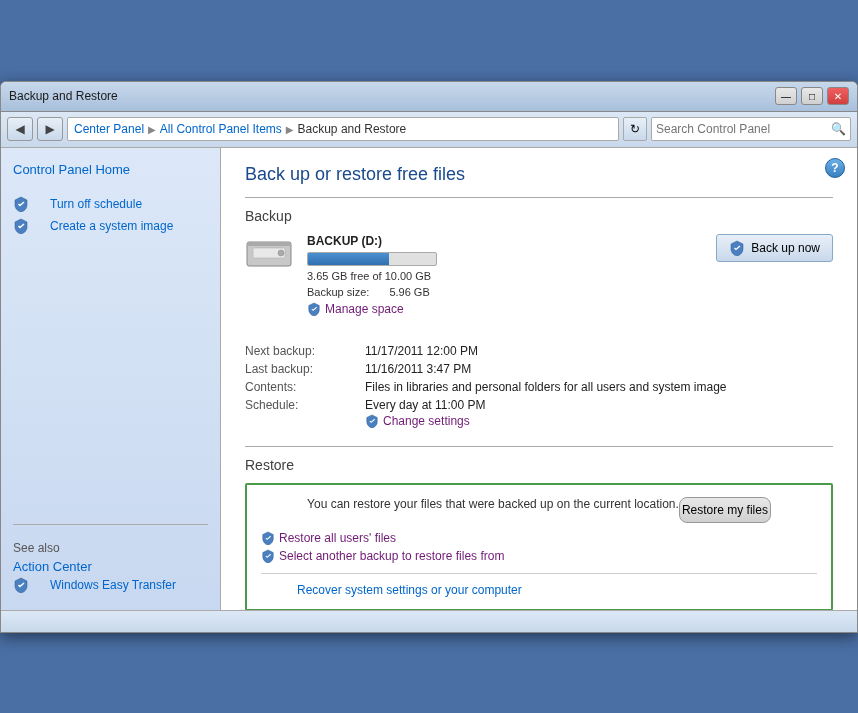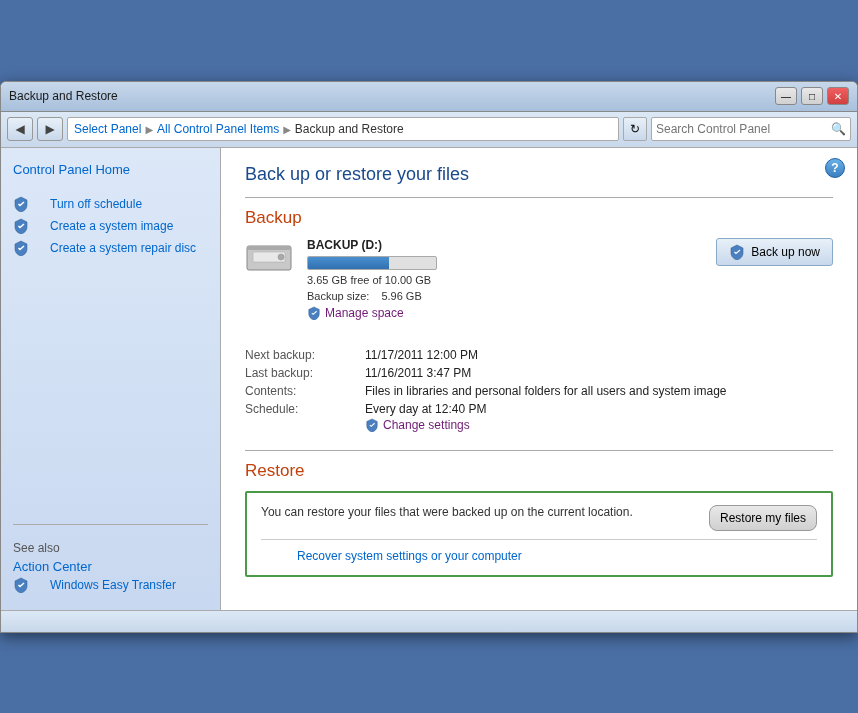--- a/index.html
+++ b/index.html
@@ -225,23 +225,23 @@
       margin-bottom: 12px;
     }
 
     .section-divider {
       height: 1px;
       background: #aaa;
       margin-bottom: 10px;
     }
 
     .section-label {
-      font-size: 17px;
+      font-size: 14px;
       font-weight: normal;
-      color: #c2410c;
+      color: #404040;
       margin-bottom: 10px;
     }
     .disk-area {
       display: flex;
       align-items: flex-start;
       gap: 14px;
       margin-bottom: 14px;
       justify-content: space-between;
     }
     .disk-icon-wrap {
@@ -332,34 +332,34 @@
 
     
     .restore-box {
       border: 2px solid #4a9a4a;
       border-radius: 2px;
       padding: 12px 14px;
       margin-top: 6px;
     }
     .restore-top {
       display: flex;
-      justify-content: space-between;
+      justify-content: center;
       align-items: flex-start;
       margin-bottom: 8px;
     }
     .restore-desc {
       font-size: 12px;
       color: #333;
       max-width: 480px;
     }
     .restore-btn {
       background: linear-gradient(to bottom, #e8e8e8, #d0d0d0);
       border: 1px solid #999;
       border-radius: 8px;
-      padding: 5px 10px;
+      padding: 5px 2px;
       font-size: 12px;
       cursor: pointer;
       white-space: nowrap;
     }
     .restore-links {
       display: flex;
       flex-direction: column;
       gap: 4px;
       margin-bottom: 10px;
     }
@@ -393,21 +393,21 @@
       <div class="tb-btn">—</div>
       <div class="tb-btn">□</div>
       <div class="tb-btn close">✕</div>
     </div>
   </div>
 
   <div class="address-bar">
     <div class="nav-btn">◀</div>
     <div class="nav-btn">▶</div>
     <div class="breadcrumb-bar">
-      <span class="breadcrumb-link">Select Panel</span>
+      <span class="breadcrumb-link">Center Panel</span>
       <span class="breadcrumb-sep">▶</span>
       <span class="breadcrumb-link">All Control Panel Items</span>
       <span class="breadcrumb-sep">▶</span>
       <span class="breadcrumb-current">Backup and Restore</span>
     </div>
     <div class="refresh-btn">↻</div>
     <div class="search-bar">
       <input type="text" placeholder="Search Control Panel" style="">
       <span class="search-icon-btn">🔍</span>
     </div>
@@ -426,27 +426,20 @@
           </svg>
           <span>Turn off schedule</span>
         </div>
         <div class="sidebar-link">
           <svg class="shield-icon" viewBox="0 0 16 16">
             <path d="M8 1L2 4v5c0 3.3 2.5 6.1 6 7 3.5-.9 6-3.7 6-7V4L8 1z" fill="#4a7fc0" stroke="#2a5a90" stroke-width="0.5"></path>
             <path d="M5.5 8l1.5 1.5L11 6" stroke="white" stroke-width="1.5" fill="none"></path>
           </svg>
           <span>Create a system image</span>
         </div>
-        <div class="sidebar-link">
-          <svg class="shield-icon" viewBox="0 0 16 16">
-            <path d="M8 1L2 4v5c0 3.3 2.5 6.1 6 7 3.5-.9 6-3.7 6-7V4L8 1z" fill="#4a7fc0" stroke="#2a5a90" stroke-width="0.5"></path>
-            <path d="M5.5 8l1.5 1.5L11 6" stroke="white" stroke-width="1.5" fill="none"></path>
-          </svg>
-          <span>Create a system repair disc</span>
-        </div>
       </div>
 
       <div class="sidebar-spacer"></div>
       <div class="sidebar-divider"></div>
 
       <div class="sidebar-section">
         <div class="see-also-label">See also</div>
         <a class="sidebar-home">Action Center</a>
         <div class="sidebar-link">
           <svg class="shield-icon" viewBox="0 0 16 16">
@@ -454,21 +447,21 @@
             <path d="M5.5 8l1.5 1.5L11 6" stroke="white" stroke-width="1.5" fill="none"></path>
           </svg>
           <span>Windows Easy Transfer</span>
         </div>
       </div>
     </div>
 
     <div class="content">
       <div class="help-icon">?</div>
 
-      <h2 class="page-title">Back up or restore your files</h2>
+      <h2 class="page-title">Back up or restore free files</h2>
       <div class="section-divider"></div>
 
       <div class="section-label">Backup</div>
 
       <div style="display: flex; justify-content: space-between; align-items: flex-start; margin-bottom: 14px;">
         <div class="disk-area">
 
           <div class="disk-icon-wrap">
             <svg class="disk-icon" viewBox="0 0 48 36">
               <rect x="2" y="8" width="44" height="24" rx="2" fill="#c8c8c8" stroke="#888" stroke-width="1"></rect>
@@ -476,21 +469,21 @@
               <circle cx="36" cy="19" r="3" fill="#aaa" stroke="#888" stroke-width="0.5"></circle>
               <rect x="2" y="8" width="44" height="4" rx="2" fill="#aaa"></rect>
             </svg>
           </div>
           <div class="disk-info">
             <span class="disk-name">BACKUP (D:)</span>
             <div class="progress-bar">
               <div class="progress-fill" style="width: 63%"></div>
             </div>
             <span class="disk-free">3.65 GB free of 10.00 GB</span>
-            <div style="display:flex; align-items:center; gap:12px;">
+            <div style="display:flex; align-items:center; gap:20px;">
               <span class="disk-size">Backup size:</span>
               <span class="disk-size">5.96 GB</span>
             </div>
             <div class="link-with-icon">
               <svg width="14" height="14" viewBox="0 0 16 16">
                 <path d="M8 1L2 4v5c0 3.3 2.5 6.1 6 7 3.5-.9 6-3.7 6-7V4L8 1z" fill="#4a7fc0" stroke="#2a5a90" stroke-width="0.5"></path>
                 <path d="M5.5 8l1.5 1.5L11 6" stroke="white" stroke-width="1.2" fill="none"></path>
               </svg>
               <span>Manage space</span>
             </div>
@@ -514,40 +507,56 @@
         <span class="info-label">Last backup:</span>
         <span class="info-value">11/16/2011 3:47 PM</span>
       </div>
       <div class="info-row" style="margin-bottom:4px;align-items:center;">
         <span class="info-label">Contents:</span>
         <span class="info-value" style="max-width:380px;">Files in libraries and personal folders for all users and system image</span>
       </div>
       <div class="info-row">
         <span class="info-label">Schedule:</span>
         <div style="display:flex; flex-direction:column; gap:2px;">
-          <span class="info-value">Every day at 12:40 PM</span>
+          <span class="info-value">Every day at 11:00 PM</span>
           <div class="link-with-icon">
             <svg width="14" height="14" viewBox="0 0 16 16">
               <path d="M8 1L2 4v5c0 3.3 2.5 6.1 6 7 3.5-.9 6-3.7 6-7V4L8 1z" fill="#4a7fc0" stroke="#2a5a90" stroke-width="0.5"></path>
               <path d="M5.5 8l1.5 1.5L11 6" stroke="white" stroke-width="1.2" fill="none"></path>
             </svg>
             <span>Change settings</span>
           </div>
         </div>
       </div>
 
       <div style="margin-top: 18px;">
         <div class="section-divider"></div>
         <div class="section-label">Restore</div>
 
         <div class="restore-box">
           <div class="restore-top">
             <span class="restore-desc">You can restore your files that were backed up on the current location.</span>
             <button class="restore-btn">Restore my files</button>
           </div>
+          <div class="restore-links">
+            <div class="link-with-icon">
+              <svg width="14" height="14" viewBox="0 0 16 16">
+                <path d="M8 1L2 4v5c0 3.3 2.5 6.1 6 7 3.5-.9 6-3.7 6-7V4L8 1z" fill="#4a7fc0" stroke="#2a5a90" stroke-width="0.5"></path>
+                <path d="M5.5 8l1.5 1.5L11 6" stroke="white" stroke-width="1.2" fill="none"></path>
+              </svg>
+              <span>Restore all users' files</span>
+            </div>
+            <div class="link-with-icon">
+              <svg width="14" height="14" viewBox="0 0 16 16">
+                <path d="M8 1L2 4v5c0 3.3 2.5 6.1 6 7 3.5-.9 6-3.7 6-7V4L8 1z" fill="#4a7fc0" stroke="#2a5a90" stroke-width="0.5"></path>
+                <path d="M5.5 8l1.5 1.5L11 6" stroke="white" stroke-width="1.2" fill="none"></path>
+              </svg>
+              <span>Select another backup to restore files from</span>
+            </div>
+          </div>
           <div class="restore-bottom">
             <a class="link-blue">Recover system settings or your computer</a>
           </div>
         </div>
       </div>
 
     </div>
   </div>
 
   <div class="status-bar">

